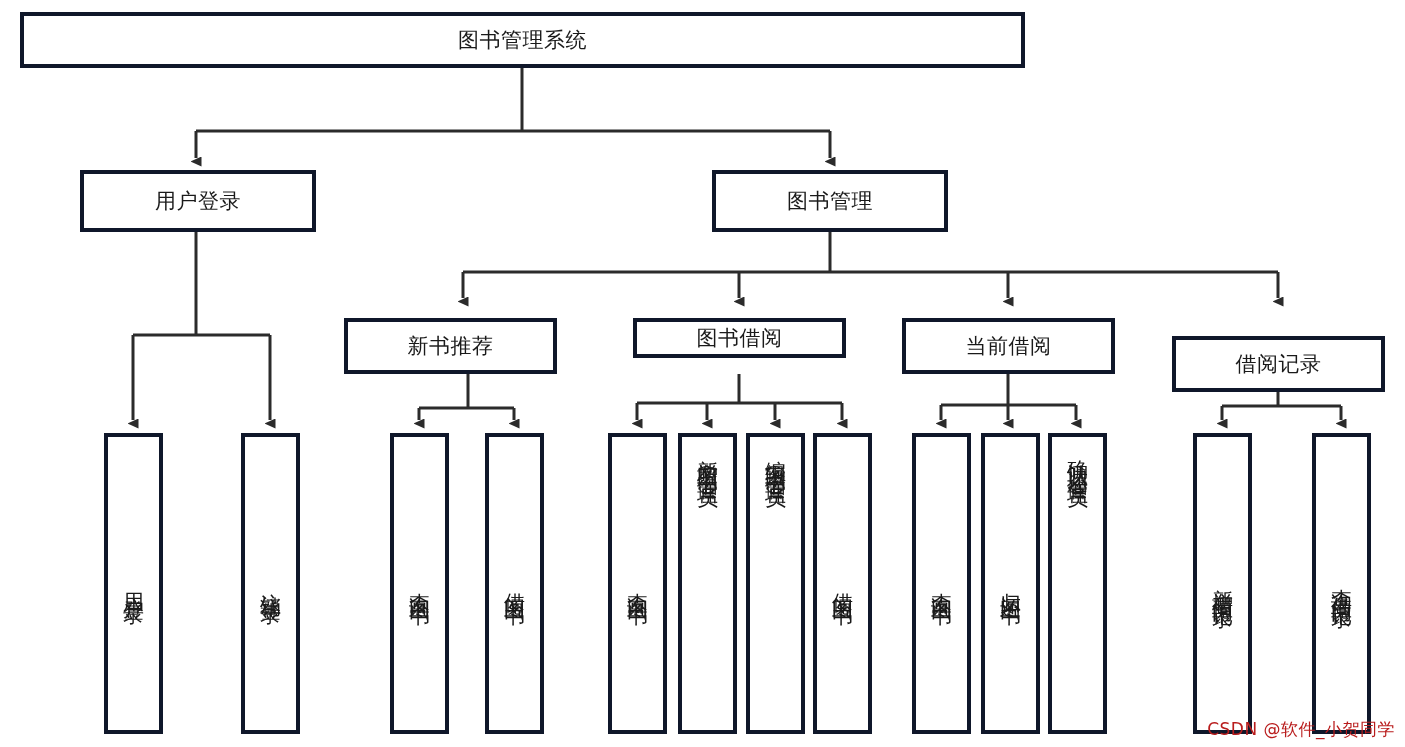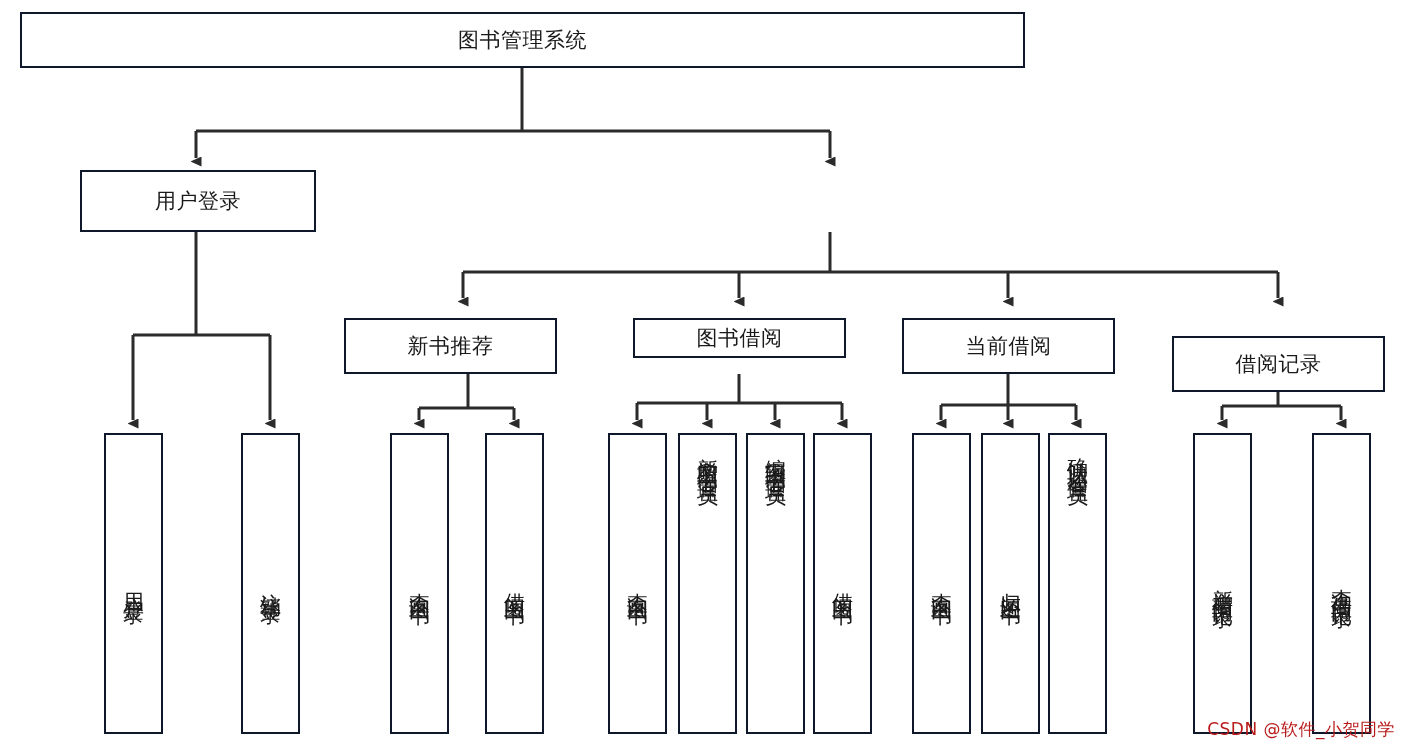--- a/index.html
+++ b/index.html
@@ -19,21 +19,21 @@
     position:absolute;
     left:0; top:0;
     width:1405px;
     height:747px;
     pointer-events:none;
   }
   .node{
     position:absolute;
     box-sizing:border-box;
     background:#ffffff;
-    border:2px solid #0f172a;
+    border:4px solid #0f172a;
     display:flex;
     align-items:center;
     justify-content:center;
     z-index:3;
   }
   .node .lbl{
     font-size:21px;
     line-height:1.18;
     color:#1a1a1a;
     letter-spacing:0.5px;
@@ -125,20 +125,23 @@
     </g>
   </svg>
 
   <div class="node h" style="left:20px;top:12px;width:1005px;height:56px;">
     <span class="lbl">图书管理系统</span>
   </div>
 
   <div class="node h" style="left:80px;top:170px;width:236px;height:62px;">
     <span class="lbl">用户登录</span>
   </div>
+  <div class="node h" style="left:712px;top:170px;width:236px;height:62px;">
+    <span class="lbl">图书管理</span>
+  </div>
 
   <div class="node h" style="left:344px;top:318px;width:213px;height:56px;">
     <span class="lbl">新书推荐</span>
   </div>
   <div class="node h" style="left:633px;top:318px;width:213px;height:40px;">
     <span class="lbl">图书借阅</span>
   </div>
   <div class="node h" style="left:902px;top:318px;width:213px;height:56px;">
     <span class="lbl">当前借阅</span>
   </div>

